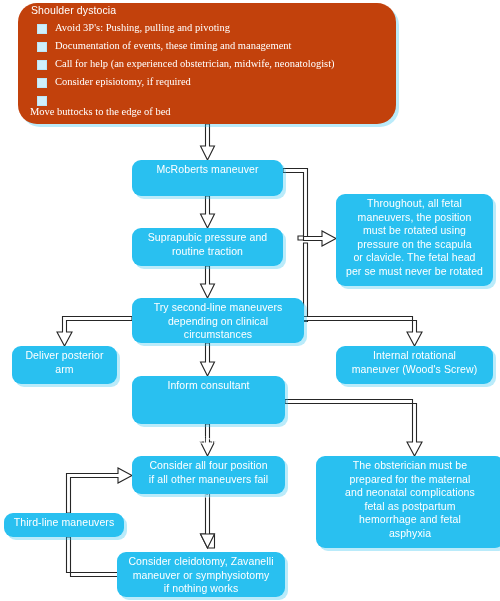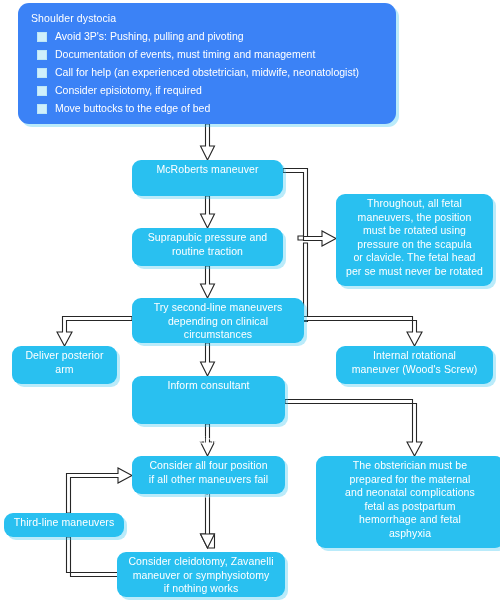--- a/index.html
+++ b/index.html
@@ -38,39 +38,40 @@
     font-size: 10.5px;
     line-height: 13.5px;
     box-shadow: 3px 3px 0 rgba(41,192,240,0.32);
     padding: 3px 6px;
     letter-spacing: 0.1px;
   }
   .node span { display: block; }
   .panel {
     position: absolute;
     box-sizing: border-box;
-    background: #3b82f6;
+    background: #c2410c;
     color: #ffffff;
-    border-radius: 11px;
-    padding: 9px 12px 10px 12px;
+    border-radius: 19px;
+    padding: 1px 12px 10px 12px;
     box-shadow: 3px 3px 0 rgba(41,192,240,0.32);
     font-size: 10.5px;
     line-height: 13px;
   }
   .panel-title {
     font-size: 10.5px;
     margin: 0 0 5px 1px;
     letter-spacing: 0.1px;
   }
   .bullet-row {
     display: flex;
     align-items: flex-start;
     margin: 0 0 6px 0;
-  }
-  .bullet-row:last-child { margin-bottom: 0; }
+    font-family: Liberation Serif, serif;
+  }
+  .bullet-row:last-child { margin-bottom: 0; flex-direction: column; }
   .bullet-mark {
     width: 8px;
     height: 8px;
     background: #cfeffb;
     border: 1px solid #bde6f7;
     margin: 2px 8px 0 7px;
     flex: 0 0 auto;
   }
   .bullet-text {
     font-size: 10.5px;
@@ -149,21 +150,21 @@
 
   <div class="panel" style="left:18px; top:3px; width:378px; height:121px;">
     <div class="panel-title">Shoulder dystocia</div>
 
     <div class="bullet-row">
       <span class="bullet-mark"></span>
       <span class="bullet-text">Avoid 3P's: Pushing, pulling and pivoting</span>
     </div>
     <div class="bullet-row">
       <span class="bullet-mark"></span>
-      <span class="bullet-text">Documentation of events, must timing and management</span>
+      <span class="bullet-text">Documentation of events, these timing and management</span>
     </div>
     <div class="bullet-row">
       <span class="bullet-mark"></span>
       <span class="bullet-text">Call for help (an experienced obstetrician, midwife, neonatologist)</span>
     </div>
     <div class="bullet-row">
       <span class="bullet-mark"></span>
       <span class="bullet-text">Consider episiotomy, if required</span>
     </div>
     <div class="bullet-row">

